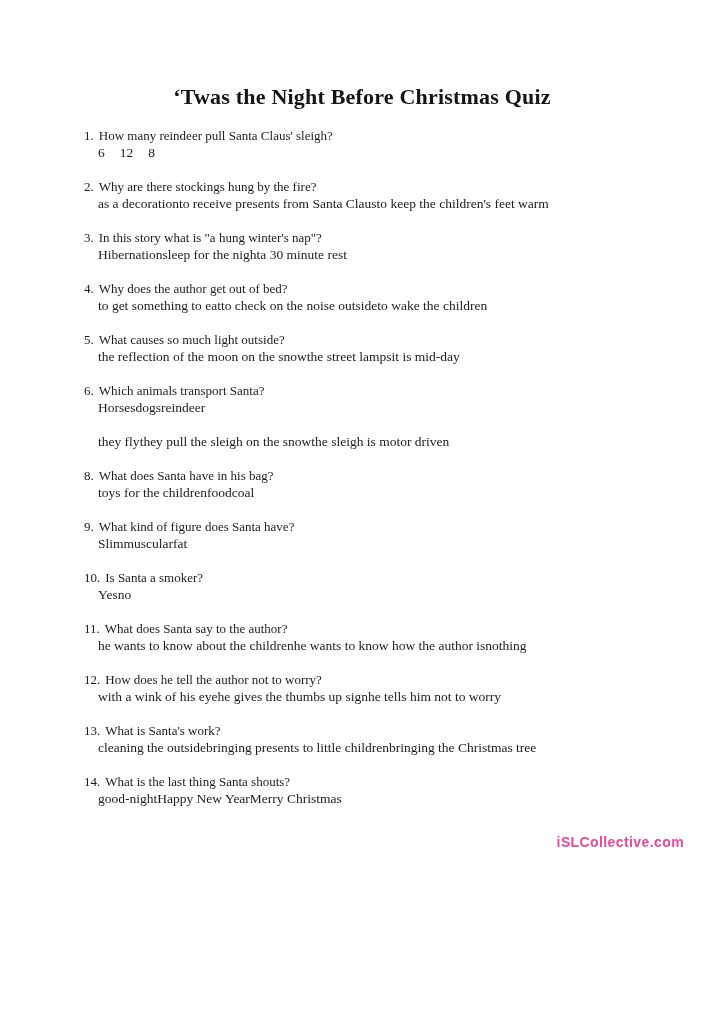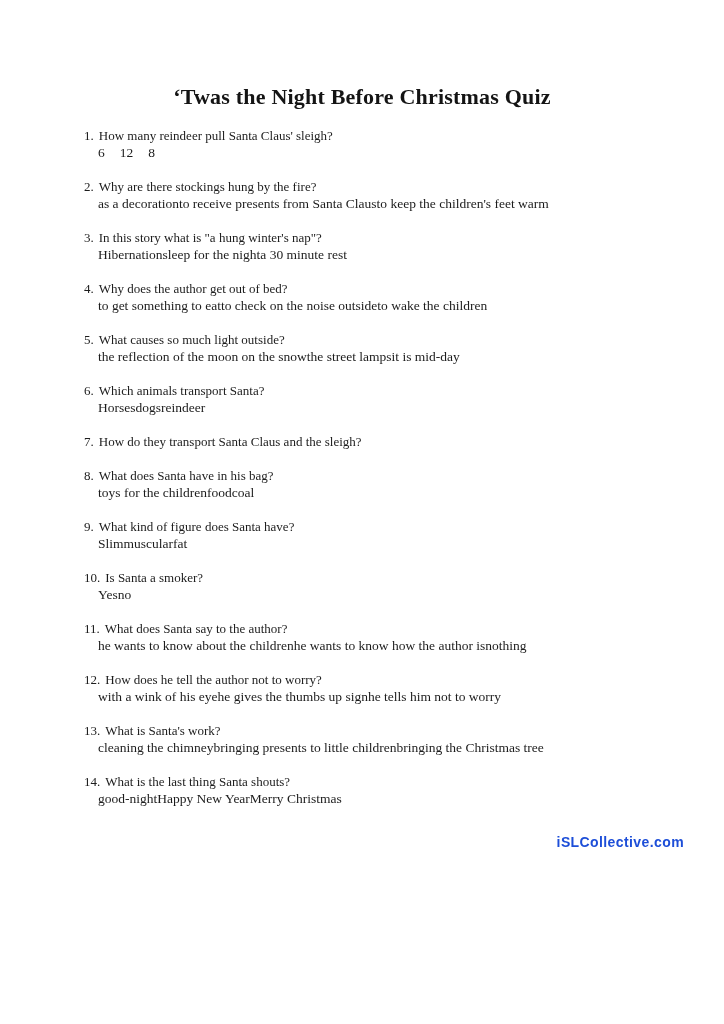--- a/index.html
+++ b/index.html
@@ -53,21 +53,21 @@
     gap: 15px;
   }
   .watermark {
     position: absolute;
     right: 40px;
     bottom: 34px;
     font-family: "Liberation Sans", sans-serif;
     font-weight: bold;
     font-size: 14px;
     letter-spacing: 0.4px;
-    color: #1d4ed8;
+    color: #ec4899;
   }
 </style>
 </head>
 <body>
 
 <div class="page">
   <h1 class="title">‘Twas the Night Before Christmas Quiz</h1>
   <div class="questions" id="questions">
   <div class="question-block">
     <div class="q-line"><span class="q-num">1.</span><span class="q-text">How many reindeer pull Santa Claus' sleigh?</span></div>
@@ -117,21 +117,25 @@
   <div class="question-block">
     <div class="q-line"><span class="q-num">6.</span><span class="q-text">Which animals transport Santa?</span></div>
     <div class="answer-row">
           <span class="answer">Horses</span>
           <span class="answer">dogs</span>
           <span class="answer">reindeer</span>
         </div>
   </div>
 
   <div class="question-block">
-    <div class="q-line"><span class="q-num">7.</span><span class="q-text">How do they transport Santa Claus and the sleigh?</span></div>
+    <div class="answer-row">
+          <span class="answer">they fly</span>
+          <span class="answer">they pull the sleigh on the snow</span>
+          <span class="answer">the sleigh is motor driven</span>
+        </div>
   </div>
 
   <div class="question-block">
     <div class="q-line"><span class="q-num">8.</span><span class="q-text">What does Santa have in his bag?</span></div>
     <div class="answer-row">
           <span class="answer">toys for the children</span>
           <span class="answer">food</span>
           <span class="answer">coal</span>
         </div>
   </div>
@@ -167,21 +171,21 @@
     <div class="answer-row">
           <span class="answer">with a wink of his eye</span>
           <span class="answer">he gives the thumbs up sign</span>
           <span class="answer">he tells him not to worry</span>
         </div>
   </div>
 
   <div class="question-block">
     <div class="q-line"><span class="q-num">13.</span><span class="q-text">What is Santa's work?</span></div>
     <div class="answer-row">
-          <span class="answer">cleaning the chimney</span>
+          <span class="answer">cleaning the outside</span>
           <span class="answer">bringing presents to little children</span>
           <span class="answer">bringing the Christmas tree</span>
         </div>
   </div>
 
   <div class="question-block">
     <div class="q-line"><span class="q-num">14.</span><span class="q-text">What is the last thing Santa shouts?</span></div>
     <div class="answer-row">
           <span class="answer">good-night</span>
           <span class="answer">Happy New Year</span>

